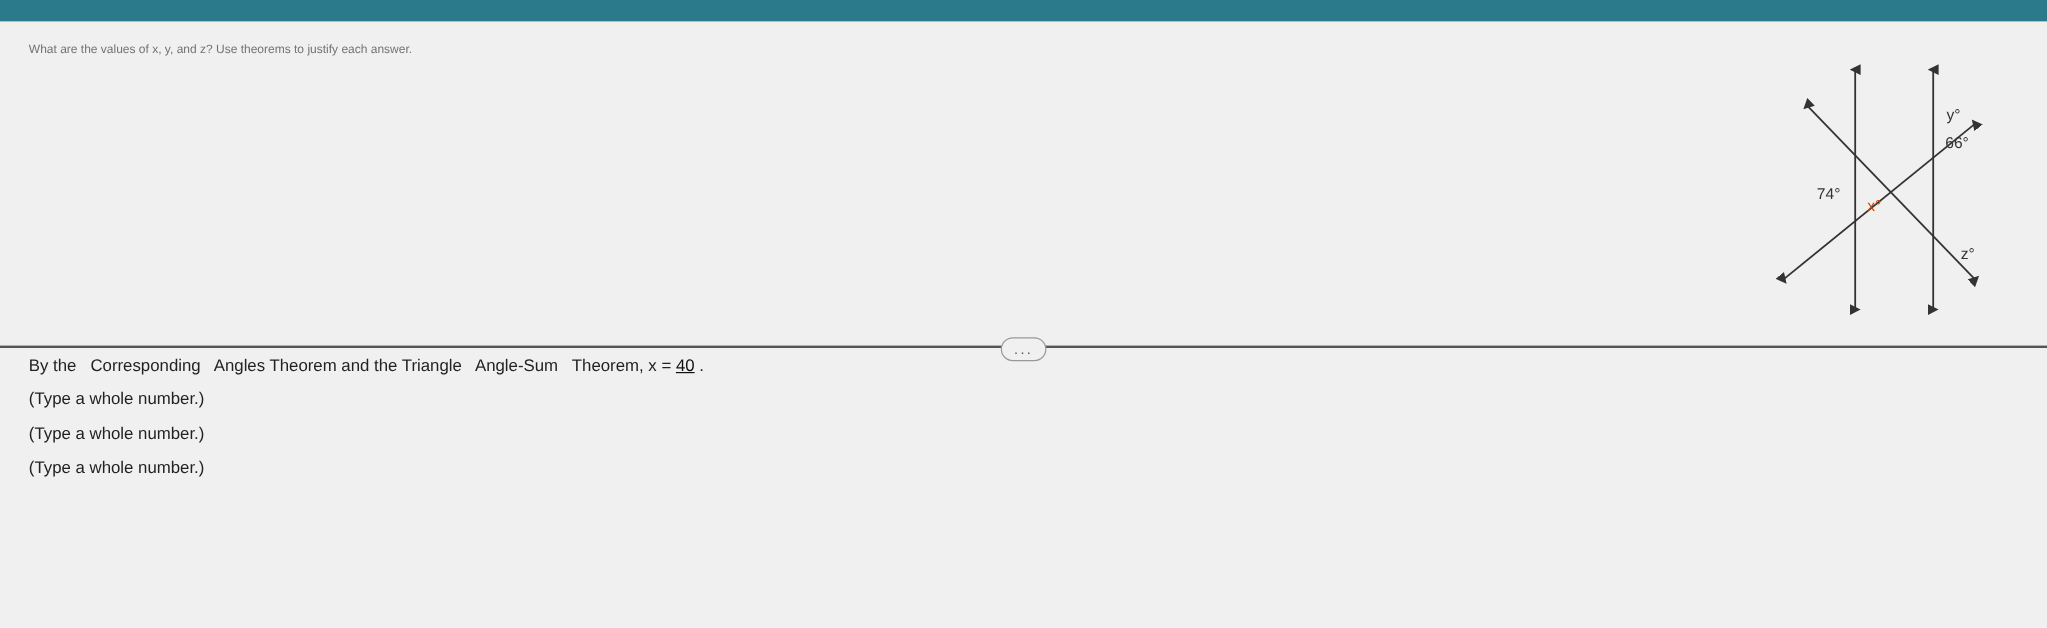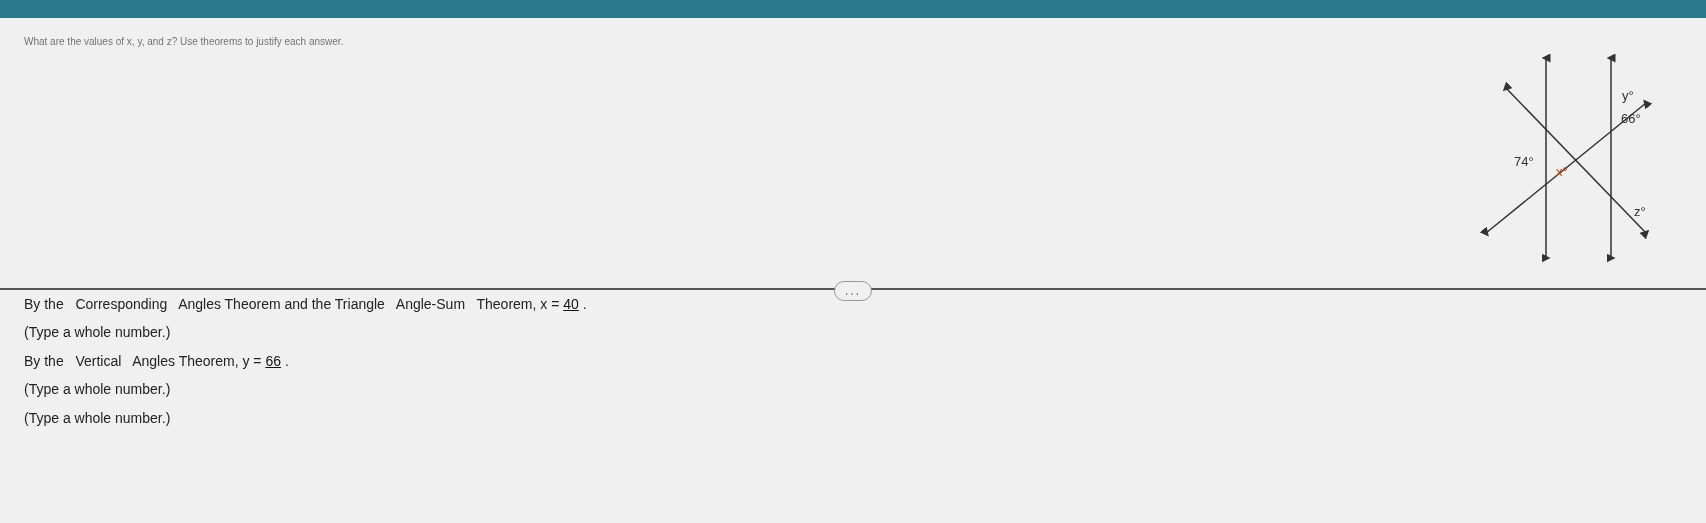--- a/index.html
+++ b/index.html
@@ -210,28 +210,19 @@
       <span>Angles Theorem and the Triangle</span>
       &nbsp;
       <span>Angle-Sum</span>
       &nbsp;
       <span>Theorem, x =</span>
       <span class="inline-val">40</span>
       <span>.</span>
     </div>
     <div class="answer-row hint">(Type a whole number.)</div>
 
-    <div class="answer-row">
-      <span>By the</span>
-      &nbsp;
-      <span>Vertical</span>
-      &nbsp;
-      <span>Angles Theorem, y =</span>
-      <span class="inline-val">66</span>
-      <span>.</span>
-    </div>
     <div class="answer-row hint">(Type a whole number.)</div>
 
     <div class="answer-row hint">(Type a whole number.)</div>
 
   </div>
 
 </div>
 
 </body></html>

